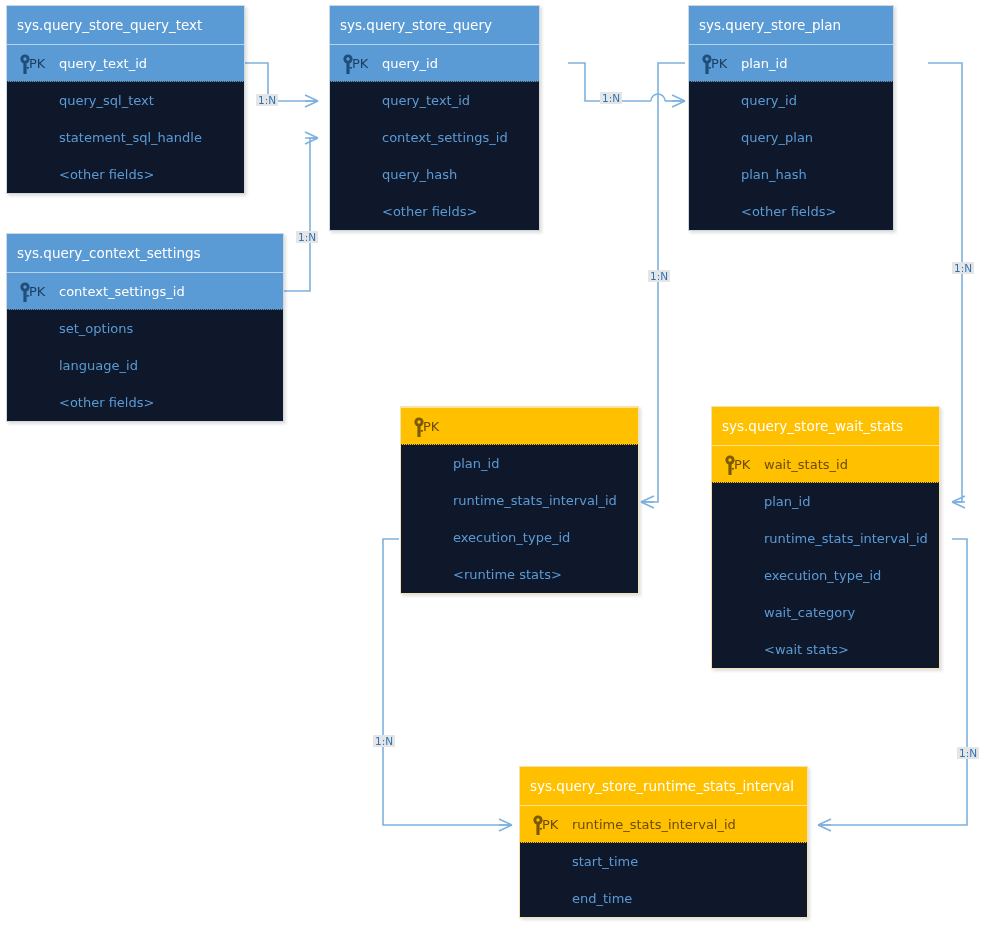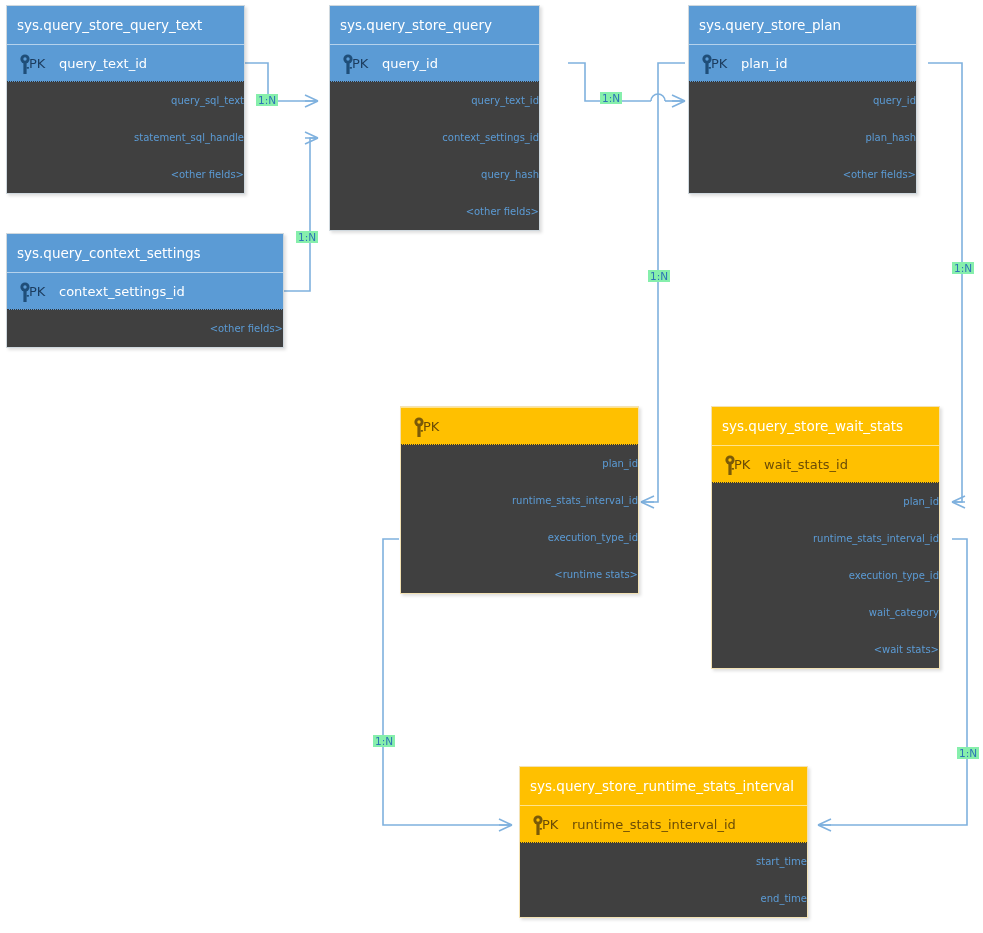--- a/index.html
+++ b/index.html
@@ -7,21 +7,21 @@
   body{
     font-family:"DejaVu Sans","Liberation Sans",sans-serif;
     width:983px;height:933px;position:relative;overflow:hidden;
   }
   #canvas{position:absolute;left:0;top:0;width:983px;height:933px;}
 
   
   .entity{
     position:absolute;
     box-sizing:border-box;
-    background:#404040;
+    background:#0f172a;
     border:1px solid #d9d9d9;
     box-shadow:2px 2px 3px rgba(0,0,0,0.13);
     z-index:5;
   }
   .entity .title{
     box-sizing:border-box;
     height:38px;
     line-height:38px;
     padding:0 0 0 10px;
     color:#ffffff;
@@ -47,23 +47,22 @@
   .entity .pkrow .pkname{
     position:absolute;left:52px;top:0;color:#ffffff;
   }
   .entity .fields{padding:0;}
   .entity .field{
     box-sizing:border-box;
     height:37px;
     line-height:37px;
     padding-left:52px;
     color:#5b9bd5;
-    font-size:10px;
-    white-space:nowrap;
-    text-align:right;
+    font-size:13px;
+    white-space:nowrap;
   }
   
   .entity.blue .title{background:#5b9bd5;}
   .entity.blue .pkrow{background:#5b9bd5;}
   .entity.blue{border-color:#cfd8de;}
   .entity.blue .pkrow .pklabel{color:#1c3c5e;}
   
   .entity.orange .title{background:#ffc000;}
   .entity.orange .pkrow{background:#ffc000;}
   .entity.orange{border-color:#f3e2b4;}
@@ -73,21 +72,21 @@
 
   
   .keyicon{position:absolute;left:12px;top:9px;width:12px;height:21px;}
 
   
   #wires{position:absolute;left:0;top:0;width:983px;height:933px;z-index:2;}
   .card-label{
     position:absolute;
     font-size:10.5px;
     color:#2e74b5;
-    background:#86efac;
+    background:#e5e5e5;
     padding:0 2px;
     line-height:12px;
     z-index:4;
     white-space:nowrap;
   }
 </style>
 </head>
 <body>
 
 <div id="canvas">
@@ -178,52 +177,55 @@
       <span class="pkname">query_id</span>
     </div>
     <div class="fields">
       <div class="field">query_text_id</div>
       <div class="field">context_settings_id</div>
       <div class="field">query_hash</div>
       <div class="field">&lt;other fields&gt;</div>
     </div>
   </div>
 
-  <div class="entity blue" style="left:688px;top:5px;width:229px;">
+  <div class="entity blue" style="left:688px;top:5px;width:206px;">
     <div class="title">sys.query_store_plan</div>
     <div class="pkrow">
       <svg class="keyicon" viewBox="0 0 12 21">
         <circle cx="6" cy="5" r="4.6" fill="#1f4e79"></circle>
           <circle cx="6" cy="5" r="1.7" fill="#5b9bd5"></circle>
         <rect x="4.4" y="8" width="3.2" height="12" fill="#1f4e79"></rect>
         <rect x="7.6" y="13" width="2.3" height="1.7" fill="#1f4e79"></rect>
       </svg>
       <span class="pklabel">PK</span>
       <span class="pkname">plan_id</span>
     </div>
     <div class="fields">
       <div class="field">query_id</div>
+      <div class="field">query_plan</div>
       <div class="field">plan_hash</div>
       <div class="field">&lt;other fields&gt;</div>
     </div>
   </div>
 
   <div class="entity blue" style="left:6px;top:233px;width:278px;">
     <div class="title">sys.query_context_settings</div>
     <div class="pkrow">
       <svg class="keyicon" viewBox="0 0 12 21">
         <circle cx="6" cy="5" r="4.6" fill="#1f4e79"></circle>
           <circle cx="6" cy="5" r="1.7" fill="#5b9bd5"></circle>
         <rect x="4.4" y="8" width="3.2" height="12" fill="#1f4e79"></rect>
         <rect x="7.6" y="13" width="2.3" height="1.7" fill="#1f4e79"></rect>
       </svg>
       <span class="pklabel">PK</span>
       <span class="pkname">context_settings_id</span>
     </div>
     <div class="fields">
+      <div class="field">set_options</div>
+      <div class="field">language_id</div>
       <div class="field">&lt;other fields&gt;</div>
     </div>
   </div>
 
   <div class="entity orange" style="left:400px;top:406px;width:239px;">
     <div class="pkrow">
       <svg class="keyicon" viewBox="0 0 12 21">
         <circle cx="6" cy="5" r="4.6" fill="#7a5a08"></circle>
           <circle cx="6" cy="5" r="1.7" fill="#ffc000"></circle>
         <rect x="4.4" y="8" width="3.2" height="12" fill="#7a5a08"></rect>

